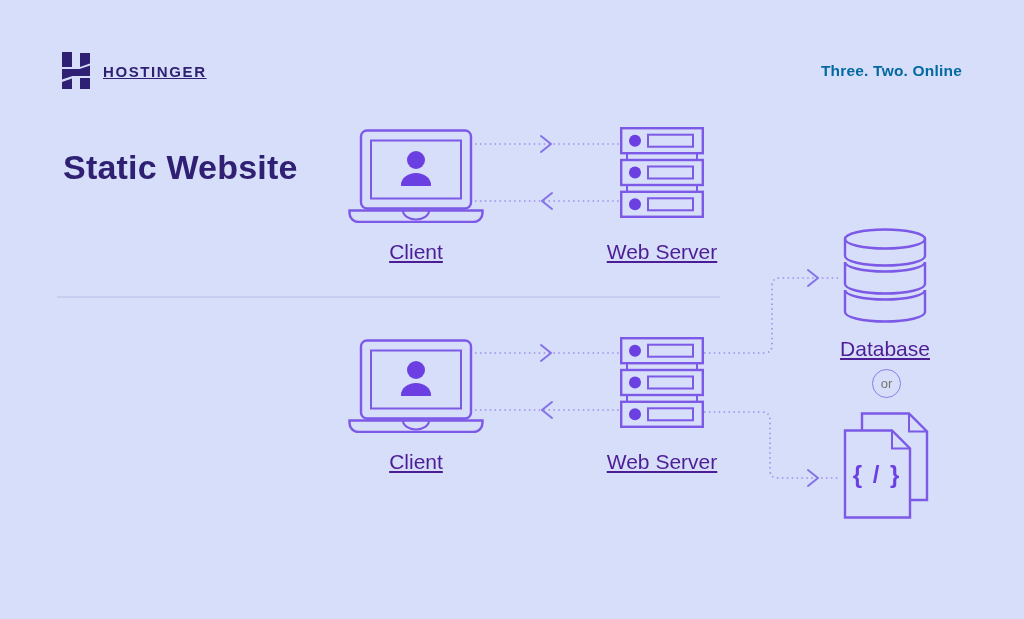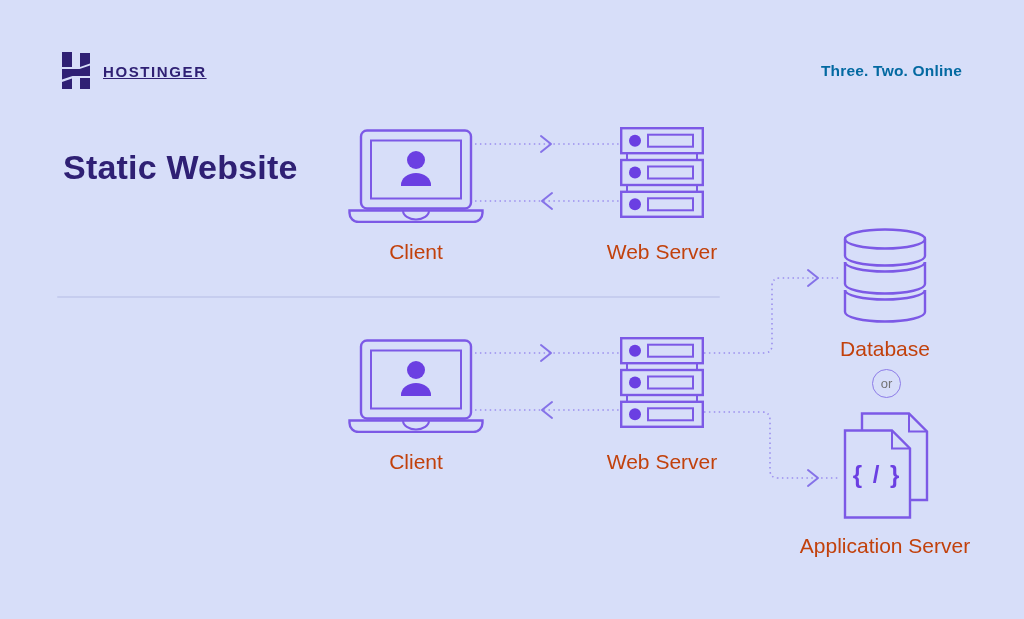--- a/index.html
+++ b/index.html
@@ -26,21 +26,21 @@
   .section-title{
     position:absolute;left:63px;width:250px;
     font-size:34px;line-height:47px;font-weight:700;color:#2f2074;
     letter-spacing:.2px;
   }
   .title-static{top:144px;}
   .title-dynamic{top:349px;}
   
   .node-label{
     position:absolute;text-align:center;
-    font-size:21px;color:#c2410c;font-weight:400;
+    font-size:21px;color:#4c1d95;font-weight:400;text-decoration:underline;
   }
   
   .divider{
     position:absolute;left:57px;top:296px;width:663px;height:2px;
     background:#c6cdef;border-radius:1px;
   }
   
   .icon{position:absolute;}
   .laptop-static{left:348px;top:129px;}
   .laptop-dynamic{left:348px;top:339px;}
@@ -153,21 +153,20 @@
 
   <div class="or-badge">or</div>
 
   <svg class="icon appserver" width="86" height="107" viewBox="0 0 86 107">
     <path class="st-fillbg" d="M19 1.5 H66 L84 19.5 V88 H19 Z"></path>
     <path class="st thin" d="M66 1.5 V19.5 H84"></path>
     <path class="st-fillbg" d="M2 18.5 H49 L67 36.5 V105.5 H2 Z"></path>
     <path class="st thin" d="M49 18.5 V36.5 H67"></path>
   </svg>
   <div class="code-glyph">{ / }</div>
-  <div class="node-label" style="left:775px;top:534px;width:220px;">Application Server</div>
 
   <svg class="connector-layer" width="1024" height="619" viewBox="0 0 1024 619">
 
     <path class="dot-line" d="M475 144 H619"></path>
     <path class="arrow-head" d="M541 136 l10 8 l-10 8"></path>
 
     <path class="dot-line" d="M475 201 H619"></path>
     <path class="arrow-head" d="M552 193 l-10 8 l10 8"></path>
 
     <path class="dot-line" d="M475 353 H619"></path>

